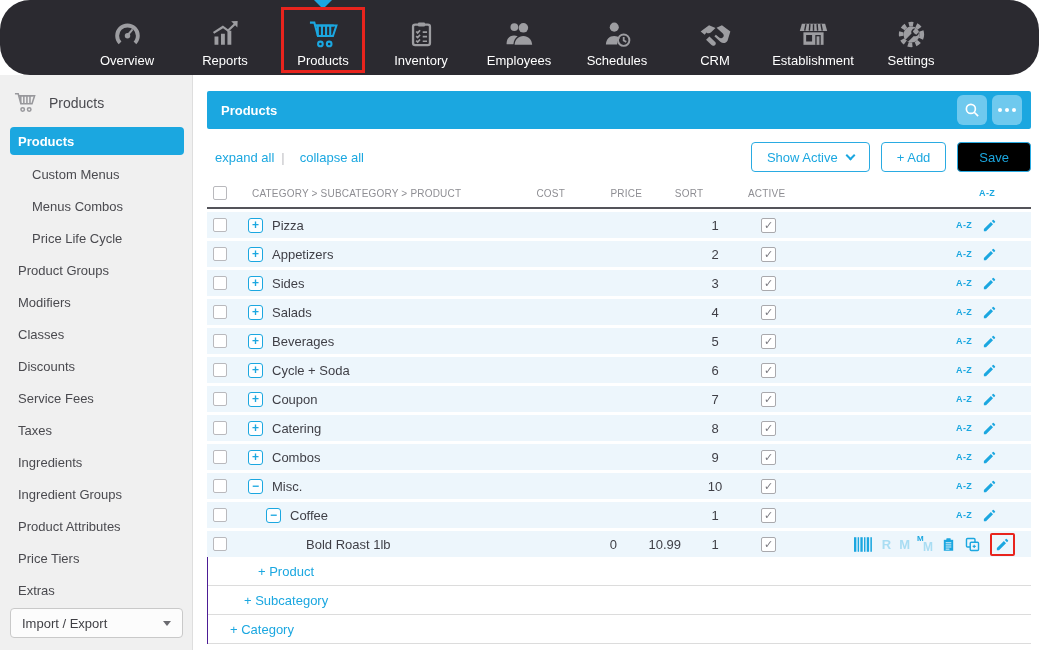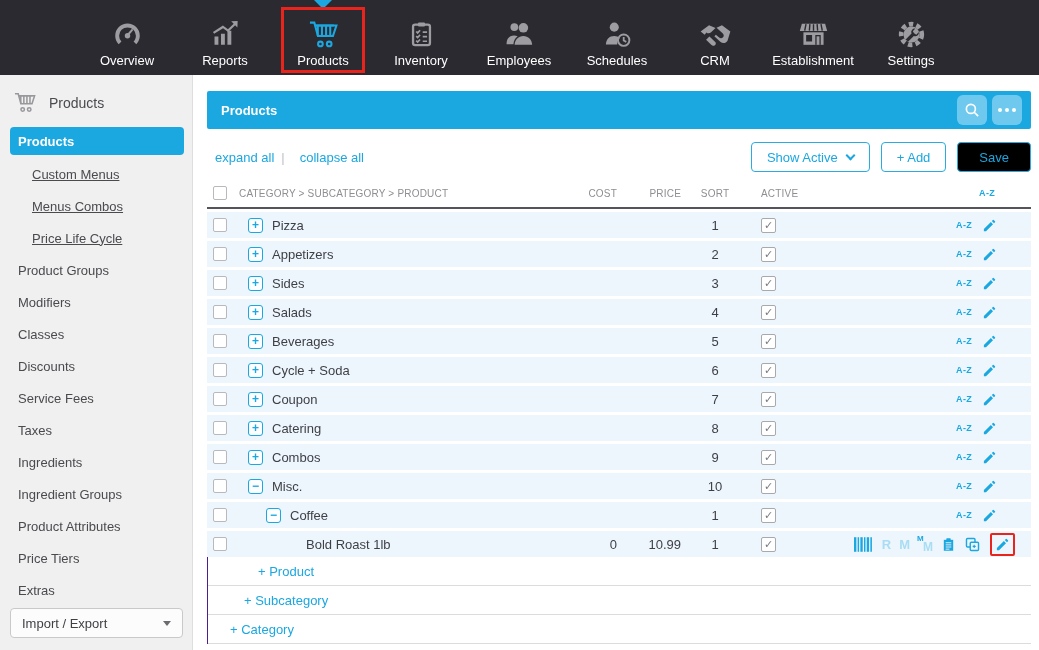--- a/index.html
+++ b/index.html
@@ -4,37 +4,37 @@
 <style>
   * { box-sizing: border-box; }
   html,body { margin:0; padding:0; }
   body {
     width:1039px; height:650px; position:relative; overflow:hidden;
     font-family:"Liberation Sans", sans-serif; background:#fff;
     -webkit-font-smoothing:antialiased;
   }
 
   
-  .topnav { height:75px; background:var(--nav-bg); display:flex; padding-left:78px; position:relative; }
+  .topnav { height:75px; background:var(--nav-bg); display:flex; padding-left:78px; position:relative;border-radius:30px; }
   .nav-item { width:98px; display:flex; flex-direction:column; align-items:center; justify-content:flex-end;
               padding-bottom:7px; position:relative; cursor:pointer; }
   .nav-item .icon { height:38px; display:flex; align-items:flex-end; justify-content:center; color:#9d9da1; }
   .nav-item.active .icon { color:var(--accent); }
   .nav-label { color:#fff; font-size:13px; margin-top:3px; }
   .red-frame { position:absolute; left:7px; right:7px; top:7px; bottom:2px; border:3px solid var(--highlight-red); }
   .nav-arrow { position:absolute; top:0; left:50%; transform:translateX(-50%); width:0; height:0;
                border-left:9px solid transparent; border-right:9px solid transparent; border-top:9px solid var(--accent); }
 
   
   .sidebar { position:absolute; top:75px; left:0; width:193px; bottom:0; background:#f0f0f0; border-right:1px solid #dedede; }
   .sb-header { display:flex; align-items:center; gap:11px; padding:16px 0 10px 12px; font-size:14px; color:#4a4a4f; }
   .sb-header .icon { color:#98989c; display:flex; }
   .sb-header svg { width:26px; height:23px; }
   .side-item { height:32px; display:flex; align-items:center; padding-left:18px; font-size:13px; color:#4a4a4f; cursor:pointer; }
-  .side-item.sub { padding-left:32px;text-decoration:underline; }
+  .side-item.sub { padding-left:32px; }
   .side-item.selected { background:var(--accent); color:#fff; font-weight:700; margin:3px 8px 3px 10px;
                         border-radius:4px; padding-left:8px; height:28px; flex:0 0 auto; }
   .import-export { position:absolute; left:10px; bottom:12px; width:173px; height:30px; background:#fcfcfc;
                    border:1px solid #c9c9c9; border-radius:4px; display:flex; align-items:center;
                    justify-content:space-between; padding:0 11px; font-size:13px; color:#3f3f44; cursor:pointer; }
   .dd-arrow { width:0; height:0; border-left:4px solid transparent; border-right:4px solid transparent; border-top:5px solid #6b6b70; }
 
   
   .main { position:absolute; left:193px; top:75px; right:0; bottom:0; background:#fff; padding:16px 8px 0 14px; overflow:hidden; }
   .panel-header { height:38px; background:var(--accent); border-radius:2px; display:flex; align-items:center; padding:0 4px 0 14px; }
@@ -49,21 +49,21 @@
   .sep { color:#c0c0c4; padding:0 7px; font-size:13px; }
   .flex { flex:1; }
   .btn { height:30px; border:1px solid #2aabe2; border-radius:4px; background:#fff; color:var(--accent);
          font-size:13px; font-family:inherit; display:flex; align-items:center; padding:0 15px; margin-left:11px; cursor:pointer; }
   .btn.save { background:#000000; padding:0 21px; }
   .chev { width:7px; height:7px; border-right:2px solid var(--accent); border-bottom:2px solid var(--accent);
           transform:rotate(45deg); margin-left:9px; margin-top:-4px; }
 
   
   .thead, .row { display:grid; grid-template-columns:30px 1fr 70px 64px 52px 85px 205px; align-items:center; }
-  .thead { margin-top:14px; padding-bottom:7px; border-bottom:2px solid #54545a; color:#8e8e93; font-size:10px; letter-spacing:.2px; }
+  .thead { margin-top:14px; padding-bottom:7px; border-bottom:2px solid #54545a; color:#8e8e93; font-size:10px; letter-spacing:.2px;gap:13px; }
   .c-cb { display:flex; padding-left:6px; }
   .cb { width:14px; height:14px; border:1px solid #b9b9bd; border-radius:2px; background:#fff; cursor:pointer; }
   .c-name { display:flex; align-items:center; gap:9px; padding-left:2px; overflow:hidden; white-space:nowrap; }
   .c-cost, .c-price { text-align:right; padding-right:8px; }
   .c-sort { text-align:center; }
   .c-active { padding-left:20px; }
   .az-h { display:flex; justify-content:flex-end; padding-right:36px; font-size:9px; font-weight:700; color:var(--accent); letter-spacing:.3px; }
 
   .row { height:26px; background:var(--row-bg); margin-top:3px; font-size:13px; color:#3f3f46; }
   .sp { flex:0 0 auto; }

